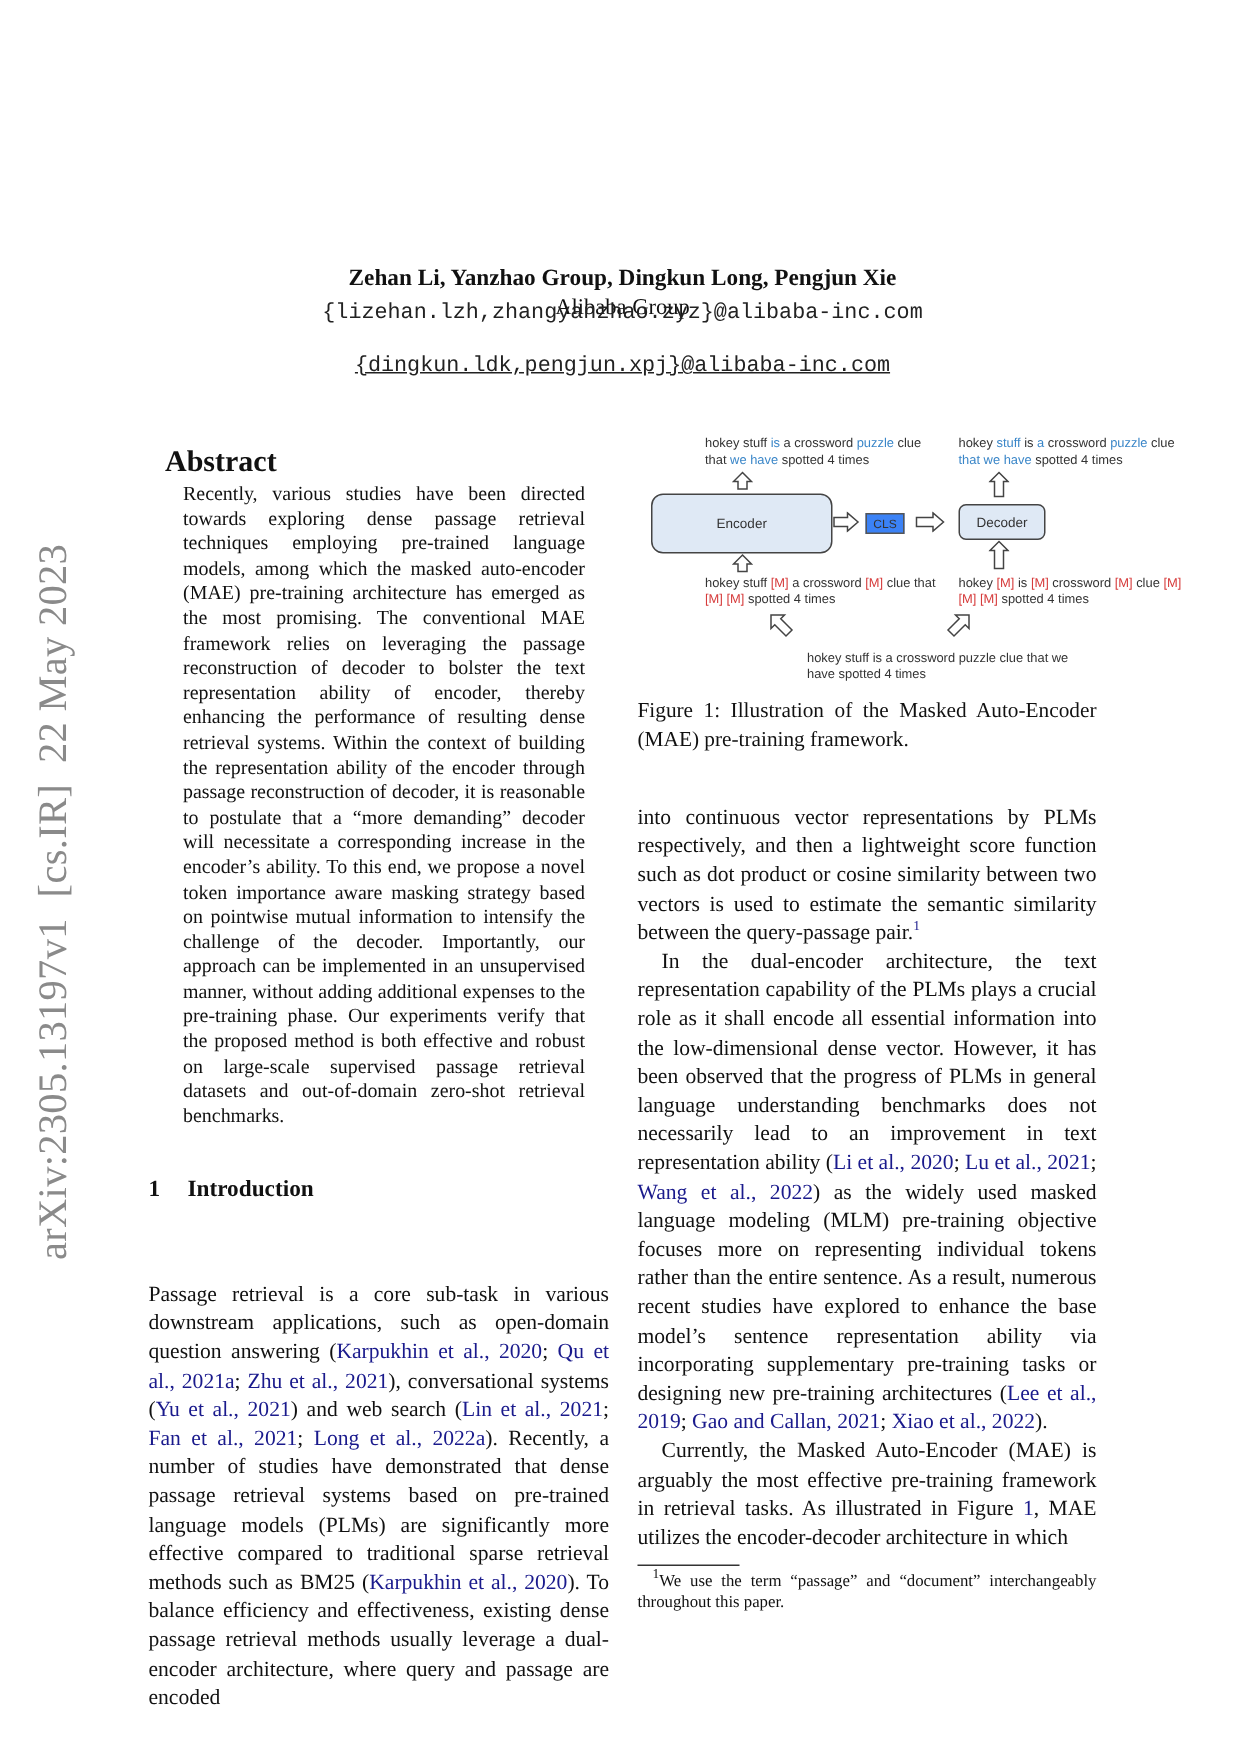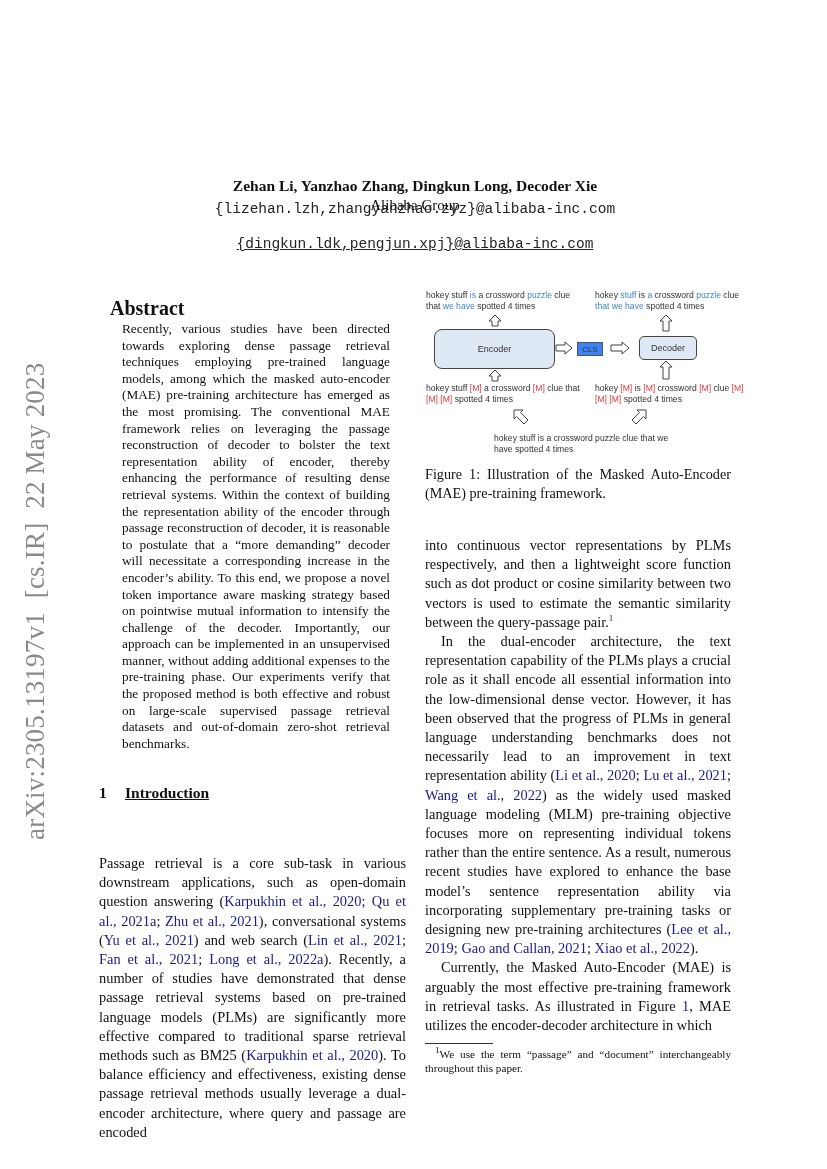--- a/index.html
+++ b/index.html
@@ -7,47 +7,47 @@
   .arxiv-stamp { position:absolute; left:20px; top:840px; transform:rotate(-90deg); transform-origin:left top; font-family:"Liberation Serif", serif; font-size:27px; color:#8a8a8a; white-space:pre; letter-spacing:0.2px; }
   .title { position:absolute; left:100px; width:630px; top:107px; text-align:center; font-weight:bold; font-size:19.5px; line-height:24px; }
   .authors { position:absolute; left:100px; width:630px; top:177px; text-align:center; font-weight:bold; font-size:15.5px; }
   .affil { position:absolute; left:100px; width:630px; top:197px; text-align:center; font-size:15px; }
   .email { position:absolute; left:100px; width:630px; text-align:center; font-family:"Liberation Mono", monospace; font-size:14.5px; color:#222; }
   .email.e1 { top:201px; } .email.e2 { top:236px;text-decoration:underline; }
   .col-left { position:absolute; left:99px; width:307px; }
   .col-right { position:absolute; left:425px; width:306px; }
   .abs-title { position:absolute; left:110px; width:290px; top:297px; font-weight:bold; font-size:20px; }
   .abs-body { position:absolute; left:122px; width:268px; top:321px; font-size:13.3px; line-height:16.6px; text-align:justify; }
-  .sec-head { position:absolute; left:99px; top:784px; font-weight:bold; font-size:15.5px;text-decoration:underline; }
+  .sec-head { position:absolute; left:99px; top:784px; font-weight:bold; font-size:15.5px; }
   .sec-head .num { display:inline-block; width:26px; }
   .para { text-align:justify; font-size:14.4px; line-height:19.2px; }
   .para .indent { display:inline-block; width:16px; }
   .cite { color:#1a1a8c; }
   .intro-left { top:854px; }
   .right-body { top:536px; }
   .fn-rule { position:absolute; left:425px; top:1043px; width:68px; border-top:1px solid #333; }
   .footnote { position:absolute; left:425px; width:306px; top:1047px; font-size:11.2px; line-height:14px; text-align:justify; }
   .footnote sup, .fnref { font-size:9px; vertical-align:super; line-height:0; }
   .fnref { color:#1a1a8c; }
   .figure { position:absolute; left:424px; top:288px; width:320px; height:170px; font-family:"Liberation Sans", sans-serif; font-size:8.6px; color:#333; }
-  .fig-text { position:absolute; line-height:11px; }
+  .fig-text { position:absolute; line-height:11px;margin-left:44px; }
   .blue { color:#3a86c8; } .red { color:#d63b3b; }
   .box { position:absolute; background:#dfe9f5; border:1.3px solid #444; border-radius:8px; display:flex; align-items:center; justify-content:center; font-size:9px; color:#333; }
   .cls { position:absolute; background:#3b82f6; border:1.2px solid #555; font-size:8px; display:flex; align-items:center; justify-content:center; }
   .arrow { position:absolute; }
   .caption { position:absolute; left:425px; width:306px; top:465px; font-size:14.2px; line-height:18.5px; text-align:justify; }
 </style>
 </head>
 <body>
 
 <div class="arxiv-stamp">arXiv:2305.13197v1  [cs.IR]  22 May 2023</div>
 
 <div class="title">
 </div>
-<div class="authors">Zehan Li, Yanzhao Zhang, Dingkun Long, Decoder Xie</div>
+<div class="authors">Zehan Li, Yanzhao Group, Dingkun Long, Pengjun Xie</div>
 <div class="affil">Alibaba Group</div>
 <div class="email e1">{lizehan.lzh,zhangyanzhao.zyz}@alibaba-inc.com</div>
 <div class="email e2">{dingkun.ldk,pengjun.xpj}@alibaba-inc.com</div>
 
 <div class="abs-title">Abstract</div>
 <div class="abs-body">Recently, various studies have been directed towards exploring dense passage retrieval techniques employing pre-trained language models, among which the masked auto-encoder (MAE) pre-training architecture has emerged as the most promising. The conventional MAE framework relies on leveraging the passage reconstruction of decoder to bolster the text representation ability of encoder, thereby enhancing the performance of resulting dense retrieval systems. Within the context of building the representation ability of the encoder through passage reconstruction of decoder, it is reasonable to postulate that a “more demanding” decoder will necessitate a corresponding increase in the encoder’s ability. To this end, we propose a novel token importance aware masking strategy based on pointwise mutual information to intensify the challenge of the decoder. Importantly, our approach can be implemented in an unsupervised manner, without adding additional expenses to the pre-training phase. Our experiments verify that the proposed method is both effective and robust on large-scale supervised passage retrieval datasets and out-of-domain zero-shot retrieval benchmarks.</div>
 
 <div class="sec-head">
   <span class="num">1</span><span>Introduction</span>
 </div>

